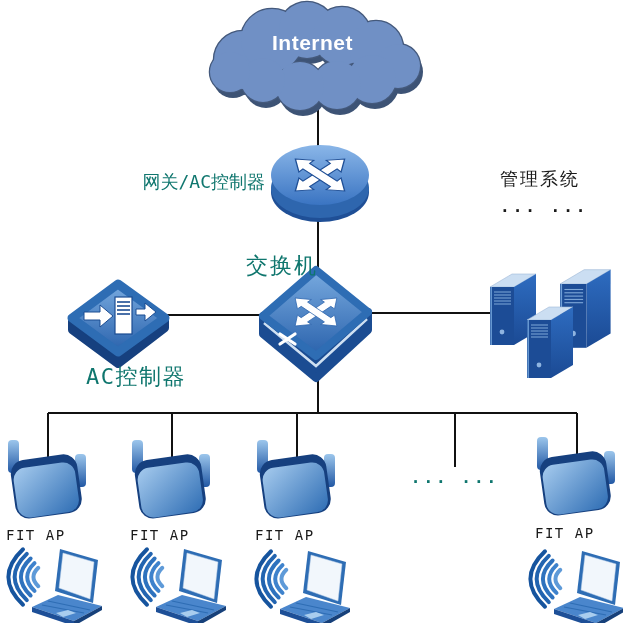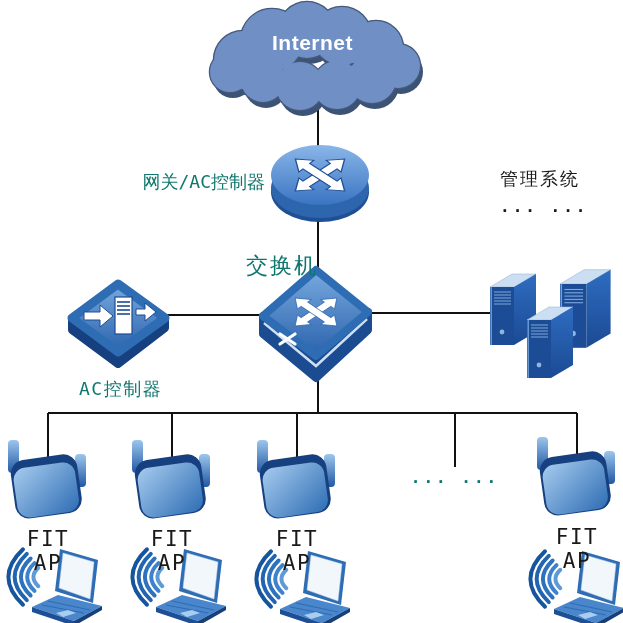--- a/index.html
+++ b/index.html
@@ -10,25 +10,25 @@
   }
   #stage svg{position:absolute;left:0;top:0;}
   .lbl{position:absolute;white-space:nowrap;color:#0f766e;}
   .lbl-internet{
     left:235px;top:31px;width:155px;text-align:center;
     font-family:"Liberation Sans","DejaVu Sans",sans-serif;
     font-size:21px;font-weight:bold;color:#ffffff;letter-spacing:.5px;
   }
   .lbl-gateway{left:95px;top:170px;width:170px;text-align:right;font-size:18px;}
   .lbl-switch{left:202px;top:251px;font-size:22px;letter-spacing:2px;margin-left:44px;}
-  .lbl-ac{left:79px;top:362px;font-size:18px;letter-spacing:1.5px;margin-top:15px;}
+  .lbl-ac{left:86px;top:362px;font-size:22px;letter-spacing:1.5px;}
   .server-caption{position:absolute;left:500px;top:166px;font-size:18px;line-height:26px;}
   .server-caption .cap-line{letter-spacing:2px;}
   .server-caption .cap-dots{font-weight:bold;font-size:16px;letter-spacing:3px;margin-top:2px;}
-  .lbl-ap{position:absolute;top:527px;width:84px;text-align:center;font-size:21px;letter-spacing:1.5px;}
+  .lbl-ap{position:absolute;top:527px;width:84px;font-size:14px;letter-spacing:1.5px;}
   .lbl-ap-1{left:6px;}
   .lbl-ap-2{left:130px;}
   .lbl-ap-3{left:255px;}
   .lbl-ap-4{left:535px;top:525px;}
   .lbl-ellipsis{left:410px;top:468px;width:90px;text-align:center;
     font-weight:bold;font-size:16px;letter-spacing:3px;}
 </style>
 </head>
 <body>
 

